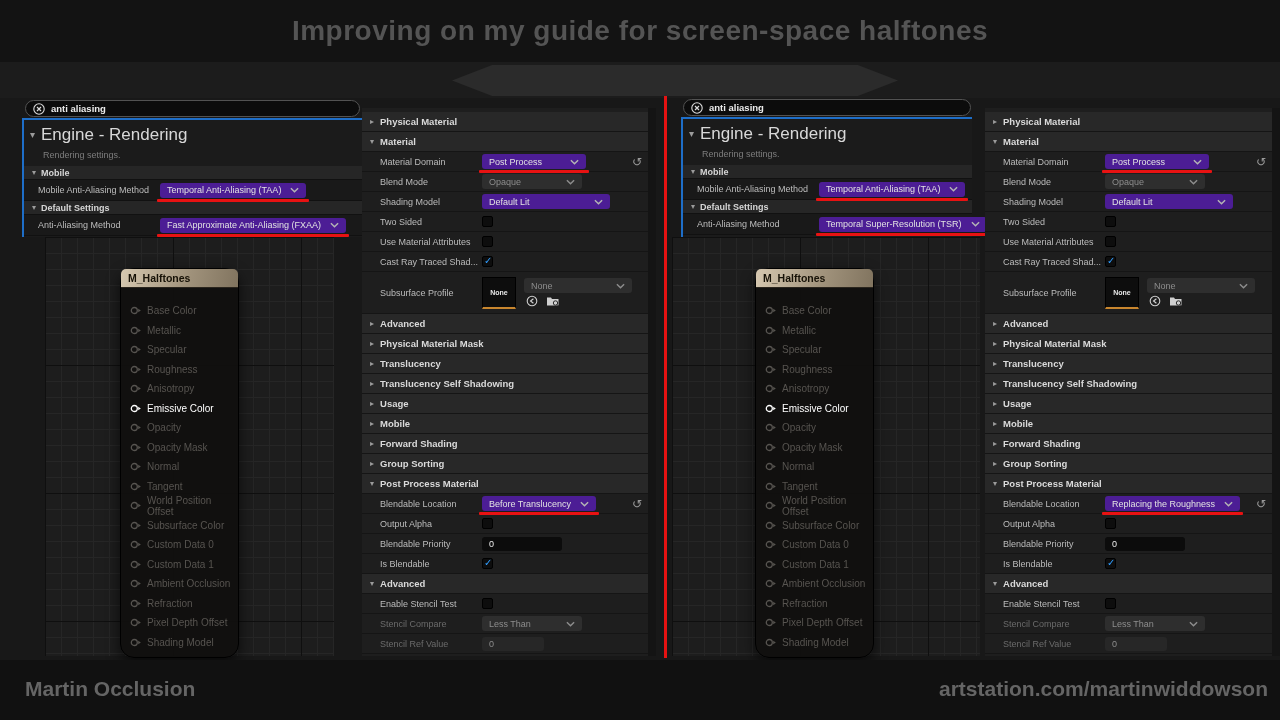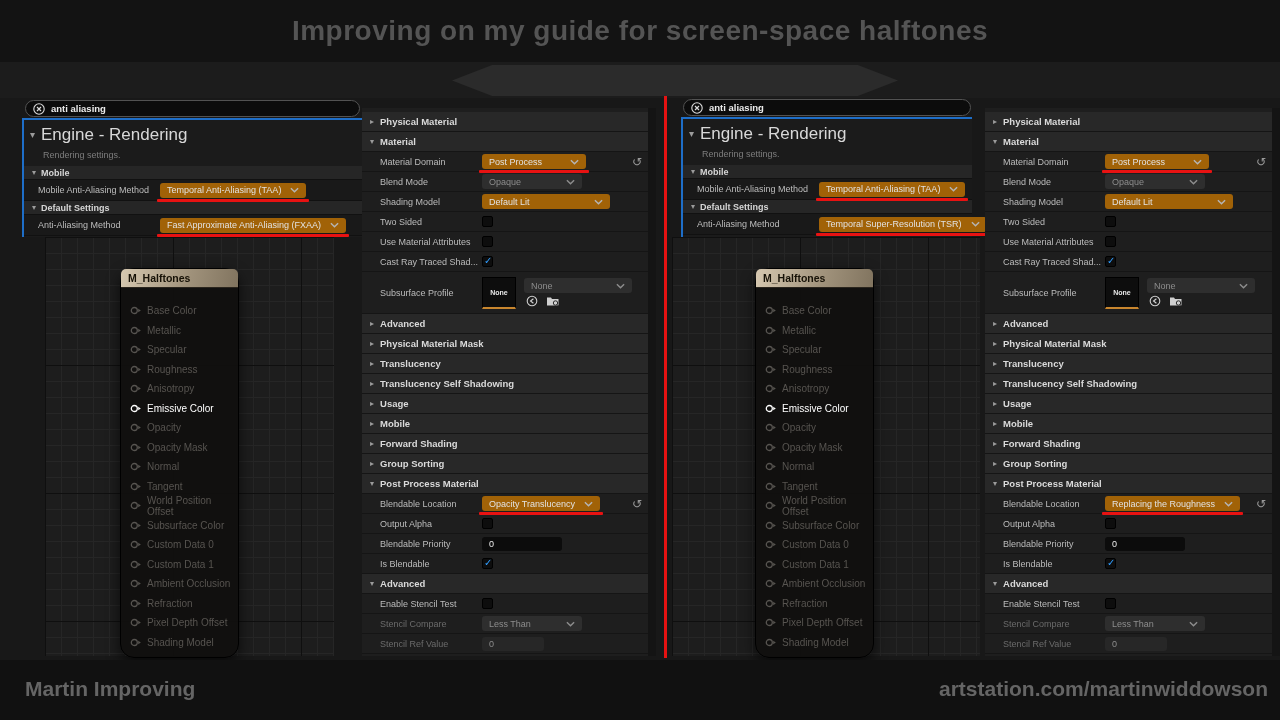--- a/index.html
+++ b/index.html
@@ -29,21 +29,21 @@
   .spanel{position:absolute;background:#1b1b1b;border-left:2px solid #1e6ec8;border-top:2px solid #1e6ec8}
   .sp-title{height:30px;display:flex;align-items:center;gap:6px;padding-left:6px;color:#d8d8d8;font-size:17px}
   .sp-sub{height:16px;color:#7d7d7d;font-size:9px;padding-left:19px}
   .scat{height:14px;background:#262626;border-bottom:1px solid #111;display:flex;align-items:center;gap:5px;padding-left:8px;color:#d6d6d6;font-size:9px;font-weight:bold}
   .srow{height:21px;background:#191919;border-bottom:1px solid #111;display:flex;align-items:center}
   .slabel{width:136px;flex:none;padding-left:14px;color:#bdbdbd;font-size:9px;white-space:nowrap}
   .tri{color:#9b9b9b;font-size:8px;line-height:1}
 
   
   .ddwrap{position:relative;display:inline-flex}
-  .dd{display:inline-flex;align-items:center;justify-content:space-between;gap:9px;background:#a16207;border-radius:3px;height:15px;padding:0 7px;color:#e2e2e2;font-size:9px;white-space:nowrap}
+  .dd{display:inline-flex;align-items:center;justify-content:space-between;gap:9px;background:#4c1d95;border-radius:3px;height:15px;padding:0 7px;color:#e2e2e2;font-size:9px;white-space:nowrap}
   .dd .chev{color:#b5b5b5}
   .dd.dis{background:#2e2e2e;color:#8d8d8d}
   .dd.dis .chev{color:#8d8d8d}
   .redline{position:absolute;left:-3px;right:-3px;bottom:-4px;height:3px;background:#e81212;border-radius:1px}
   .checkbox{width:11px;height:11px;background:#0d0d0d;border:1px solid #000;border-radius:2px;position:relative}
   .checkbox .tick{display:none;position:absolute;left:1px;top:-2px;color:#2f9dff;font-size:10px;font-weight:bold}
   .checkbox.on .tick{display:block}
   .num{background:#0c0c0c;border-radius:3px;height:14px;display:flex;align-items:center;padding:0 7px;color:#ececec;font-size:9px;width:80px}
   .num.dis{background:#272727;color:#8d8d8d;width:62px}
 
@@ -397,21 +397,21 @@
       </div>
     <div class="drow cat">
         <span class="tri">▾</span>
         <span>Post Process Material</span>
       </div>
     <div class="drow">
       <span class="dlabel">Blendable Location</span>
       <span class="val">
           <span class="ddwrap">
             <span class="dd">
-              <span>Opacity Translucency</span>
+              <span>Before Translucency</span>
               <svg class="chev" width="9" height="6" viewBox="0 0 10 6">
                 <path d="M1 1l4 4 4-4" fill="none" stroke="currentColor" stroke-width="1.6"></path>
               </svg>
             </span>
             <span class="redline"></span>
           </span>
         </span>
       <span class="reset">↺</span>
     </div>
     <div class="drow">
@@ -834,15 +834,15 @@
     <div class="drow dis">
       <span class="dlabel">Stencil Ref Value</span>
       <span class="val">
           <span class="num dis">0</span>
         </span>
     </div>
   </div>
 </section>
 
 <div class="footer">
-  <span class="author">Martin Improving</span>
+  <span class="author">Martin Occlusion</span>
   <span class="url">artstation.com/martinwiddowson</span>
 </div>
 
 </body></html>

